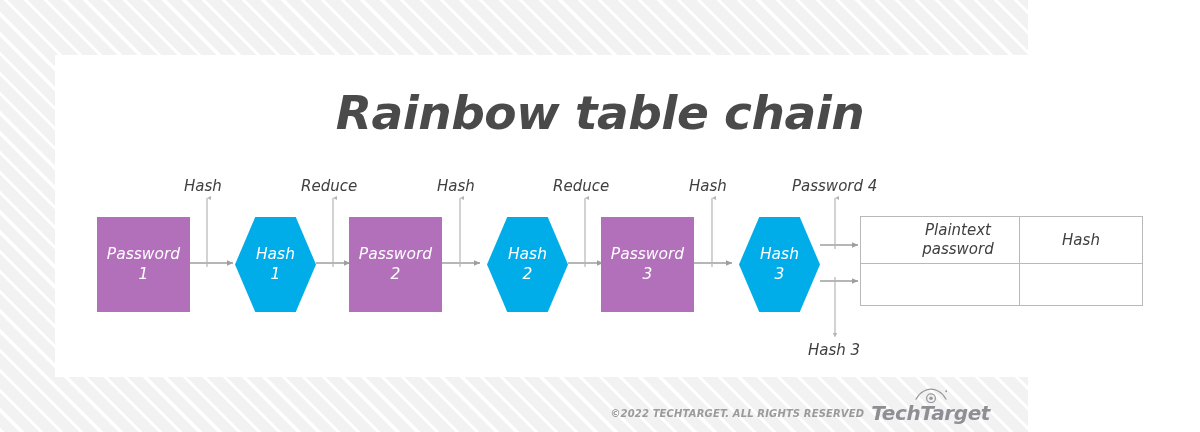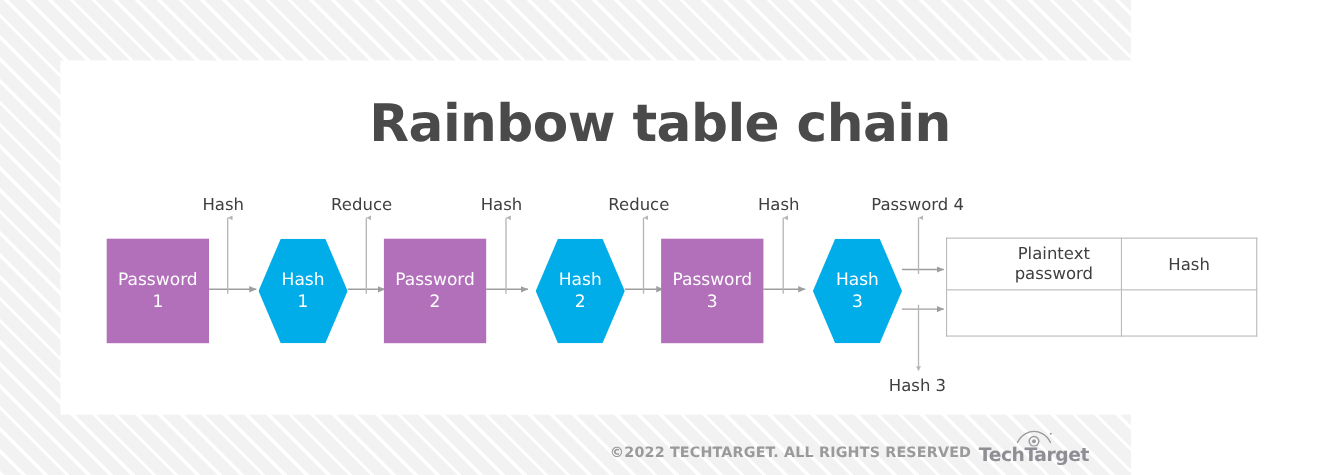--- a/index.html
+++ b/index.html
@@ -16,20 +16,21 @@
   #stage {
     position: relative;
     width: 1028px;
     height: 432px;
     background-color: #f2f2f2;
     background-image: repeating-linear-gradient(
       45deg,
       #ffffff 0px, #ffffff 3px,
       #f2f2f2 3px, #f2f2f2 14px
     );
+    font-style: italic;
   }
 
   
   #card {
     position: absolute;
     left: 55px;
     top: 55px;
     width: 1090px;
     height: 322px;
     background: #ffffff;
@@ -145,34 +146,34 @@
   
   #footer {
     position: absolute;
     right: 38px;
     bottom: 9px;
     display: flex;
     align-items: flex-end;
     gap: 7px;
   }
   #copyright {
-    font-size: 13px;
+    font-size: 10px;
     font-weight: bold;
     color: #9a9a9a;
     letter-spacing: 0.15px;
     padding-bottom: 4px;
     white-space: nowrap;
   }
   #tt-logo {
     display: flex;
     flex-direction: column;
     align-items: center;
   }
   #tt-wordmark {
-    font-size: 17px;
+    font-size: 20px;
     font-weight: bold;
     color: #8e8e94;
     letter-spacing: -0.4px;
     line-height: 1;
     font-family: "DejaVu Sans", sans-serif;
   }
 </style>
 </head>
 <body>
 

